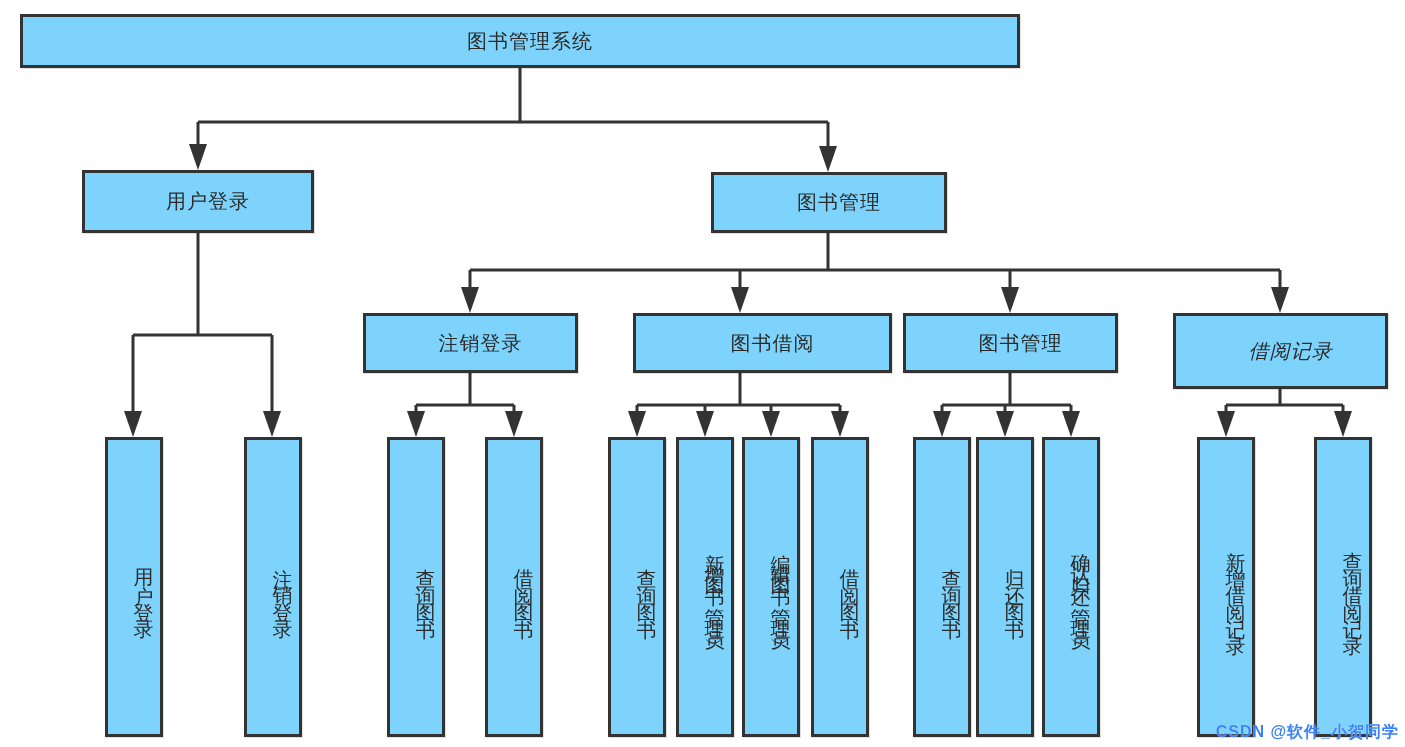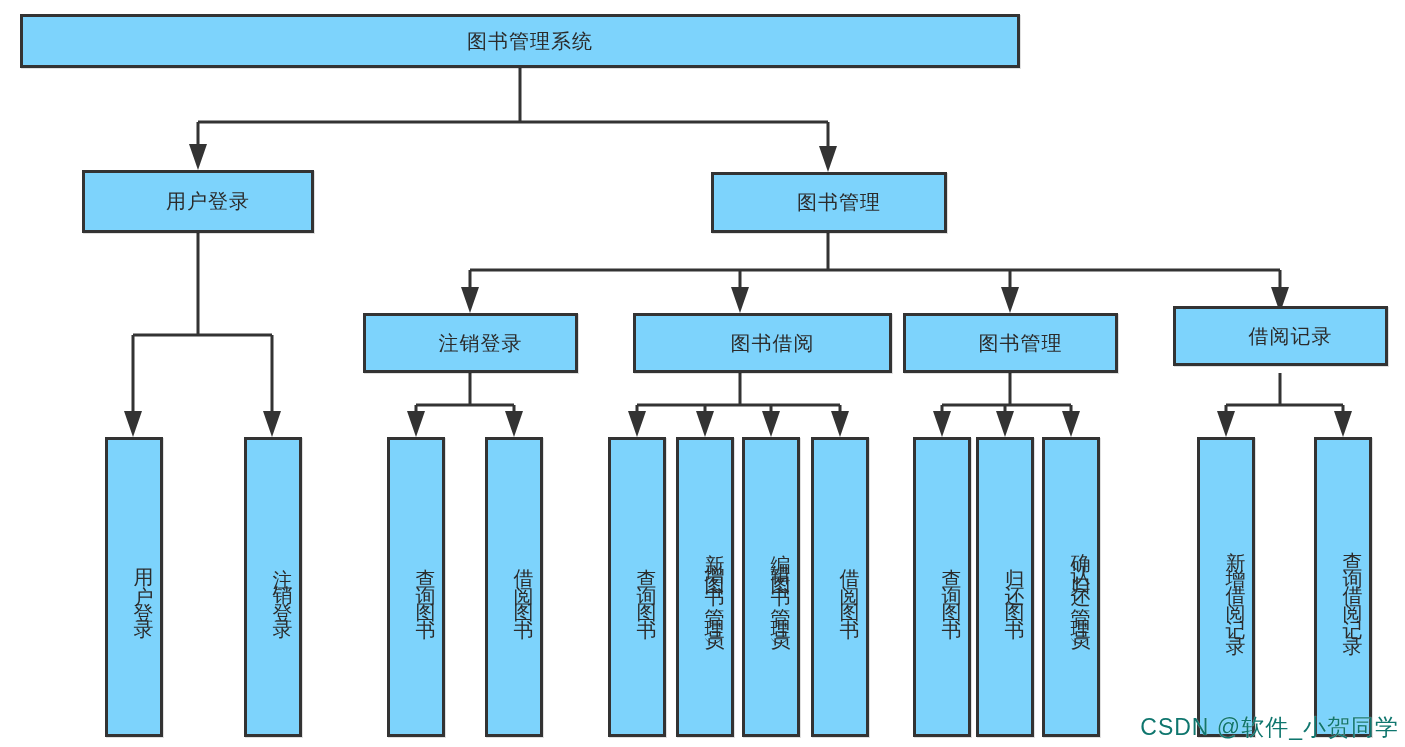--- a/index.html
+++ b/index.html
@@ -27,25 +27,26 @@
     letter-spacing: 17px;
     font-size: 20px;
     line-height: 1;
     color: #2b2b2b;
   }
   .leaf .vtext--tight { letter-spacing: 11px; }
   .watermark {
     position: absolute;
     right: 6px;
     bottom: 4px;
-    font-size: 23px;
-    color: #0f766e;
+    font-size: 16px;
+    color: #3b82f6;
     letter-spacing: 1px;
     z-index: 3;
     text-shadow: 0 0 1px rgba(255,255,255,0.8);
+    font-weight: bold;
   }
 </style>
 </head>
 <body>
 
 <div class="canvas">
 
   <svg class="connector-layer" width="1405" height="747" viewBox="0 0 1405 747" xmlns="http://www.w3.org/2000/svg">
     <g stroke="#333333" stroke-width="3" fill="none">
       <path d="M520 68 V122 M198 122 H828 M198 122 V146 M828 122 V148"></path>
@@ -84,21 +85,21 @@
   <div class="node" style="left:82px; top:170px; width:232px; height:63px;">用户登录</div>
 
   <div class="node" style="left:711px; top:172px; width:236px; height:61px;">图书管理</div>
 
   <div class="node" style="left:363px; top:313px; width:215px; height:60px;">注销登录</div>
 
   <div class="node" style="left:633px; top:313px; width:259px; height:60px;">图书借阅</div>
 
   <div class="node" style="left:903px; top:313px; width:215px; height:60px;">图书管理</div>
 
-  <div class="node" style="left:1173px; top:306px; width:215px; height:60px;">借阅记录</div>
+  <div class="node" style="left:1173px; top:313px; width:215px; height:76px;font-style:italic;">借阅记录</div>
 
   <div class="node leaf" style="left:105px; top:437px; width:58px; height:300px;">
     <span class="vtext">用户登录</span>
   </div>
 
   <div class="node leaf" style="left:244px; top:437px; width:58px; height:300px;">
     <span class="vtext">注销登录</span>
   </div>
 
   <div class="node leaf" style="left:387px; top:437px; width:58px; height:300px;">

